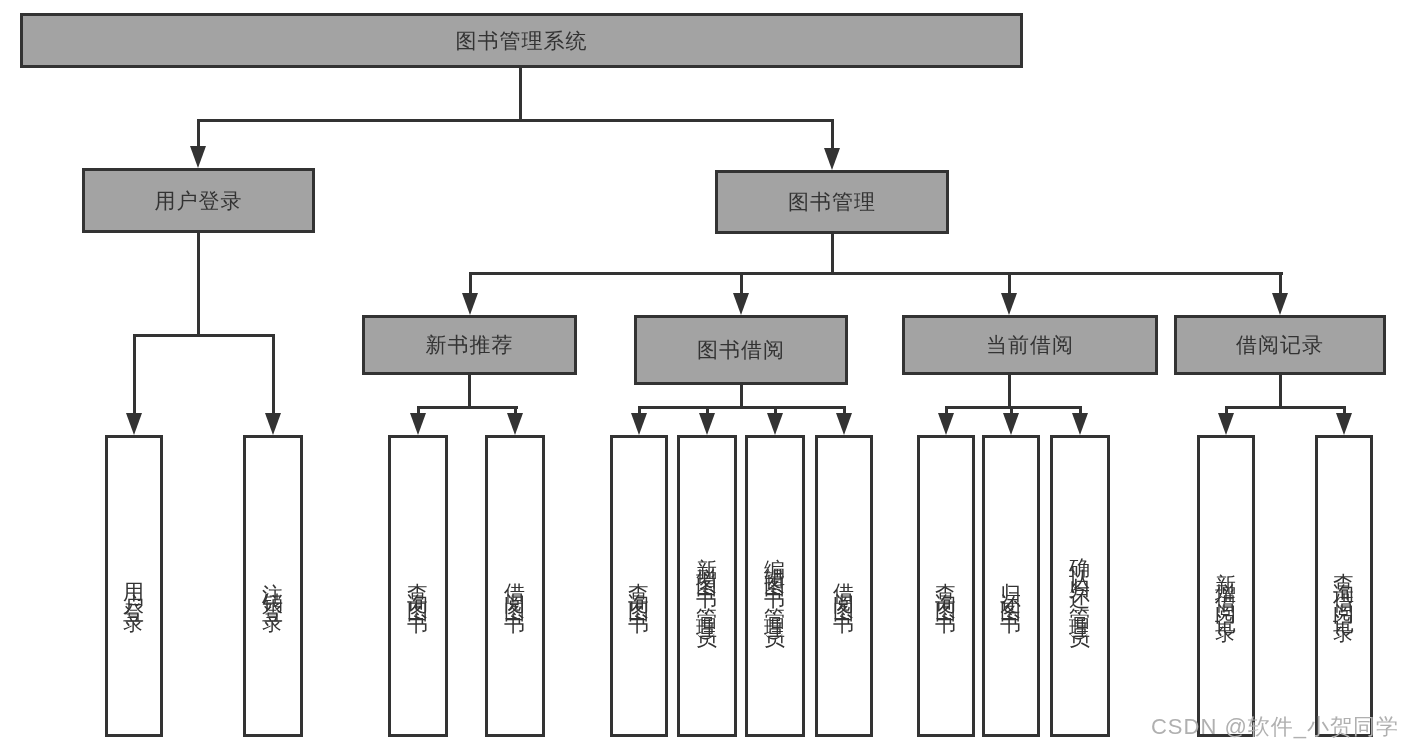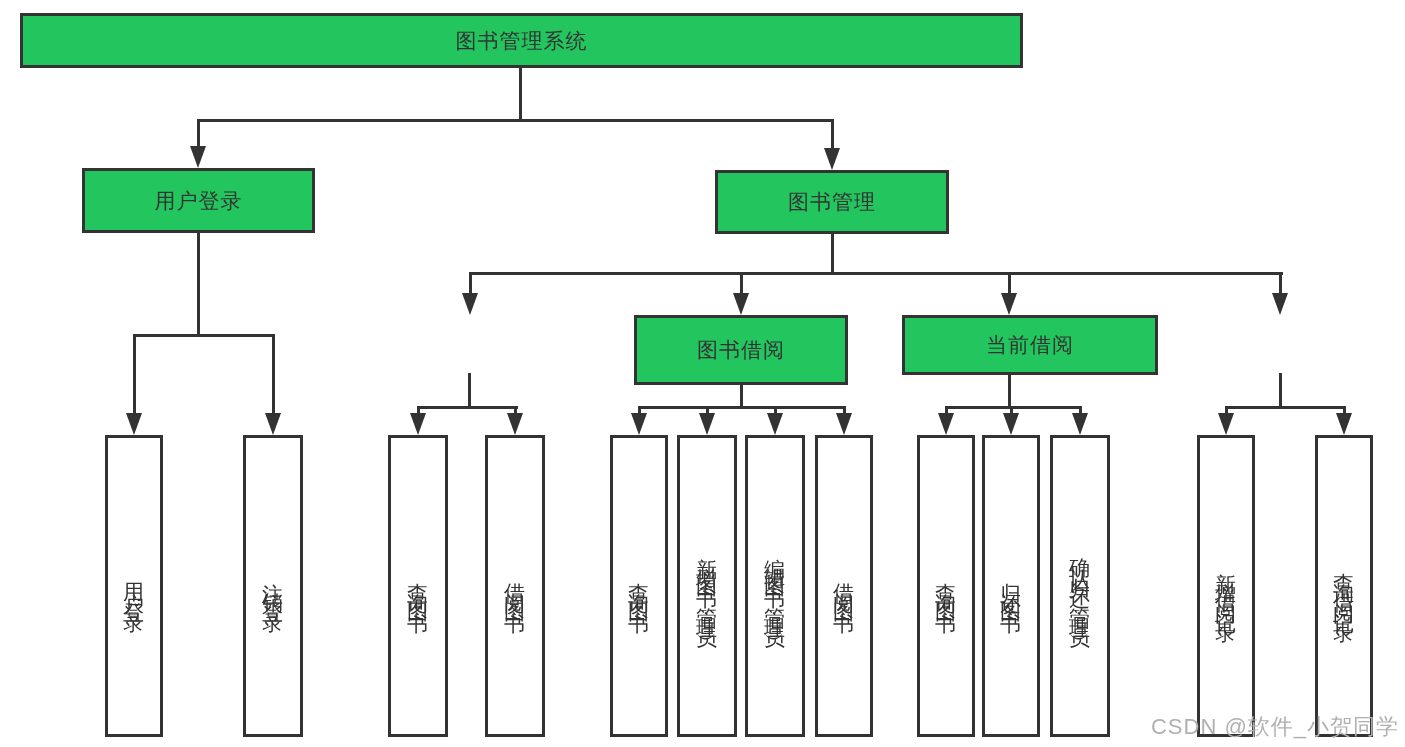--- a/index.html
+++ b/index.html
@@ -8,21 +8,21 @@
     width: 1405px;
     height: 747px;
     background: #ffffff;
     font-family: "Liberation Sans", sans-serif;
     color: #333333;
     overflow: hidden;
   }
   .node {
     position: absolute;
     box-sizing: border-box;
-    background: #22c55e;
+    background: #a3a3a3;
     border: 3px solid #333333;
     display: flex;
     align-items: center;
     justify-content: center;
     font-size: 21px;
     letter-spacing: 1px;
     z-index: 2;
     white-space: nowrap;
   }
   .vnode {
@@ -101,25 +101,31 @@
   <div class="hline" style="left:469px; top:272px; width:814px; height:3px;"></div>
   <div class="vline" style="left:469px; top:272px; width:3px; height:23px;"></div>
   <div class="ah" style="left:462px; top:293px;"></div>
   <div class="vline" style="left:740px; top:272px; width:3px; height:23px;"></div>
   <div class="ah" style="left:733px; top:293px;"></div>
   <div class="vline" style="left:1008px; top:272px; width:3px; height:23px;"></div>
   <div class="ah" style="left:1001px; top:293px;"></div>
   <div class="vline" style="left:1279px; top:272px; width:3px; height:23px;"></div>
   <div class="ah" style="left:1272px; top:293px;"></div>
 
+  <div class="node" style="left:362px; top:315px; width:215px; height:60px;">
+    <span>新书推荐</span>
+  </div>
   <div class="node" style="left:634px; top:315px; width:214px; height:70px;">
     <span>图书借阅</span>
   </div>
   <div class="node" style="left:902px; top:315px; width:256px; height:60px;">
     <span>当前借阅</span>
+  </div>
+  <div class="node" style="left:1174px; top:315px; width:212px; height:60px;">
+    <span>借阅记录</span>
   </div>
 
   <div class="vline" style="left:468px; top:373px; width:3px; height:36px;"></div>
   <div class="hline" style="left:417px; top:406px; width:101px; height:3px;"></div>
   <div class="vline" style="left:417px; top:406px; width:3px; height:9px;"></div>
   <div class="ah" style="left:410px; top:413px;"></div>
   <div class="vline" style="left:514px; top:406px; width:3px; height:9px;"></div>
   <div class="ah" style="left:507px; top:413px;"></div>
 
   <div class="vline" style="left:740px; top:373px; width:3px; height:36px;"></div>

